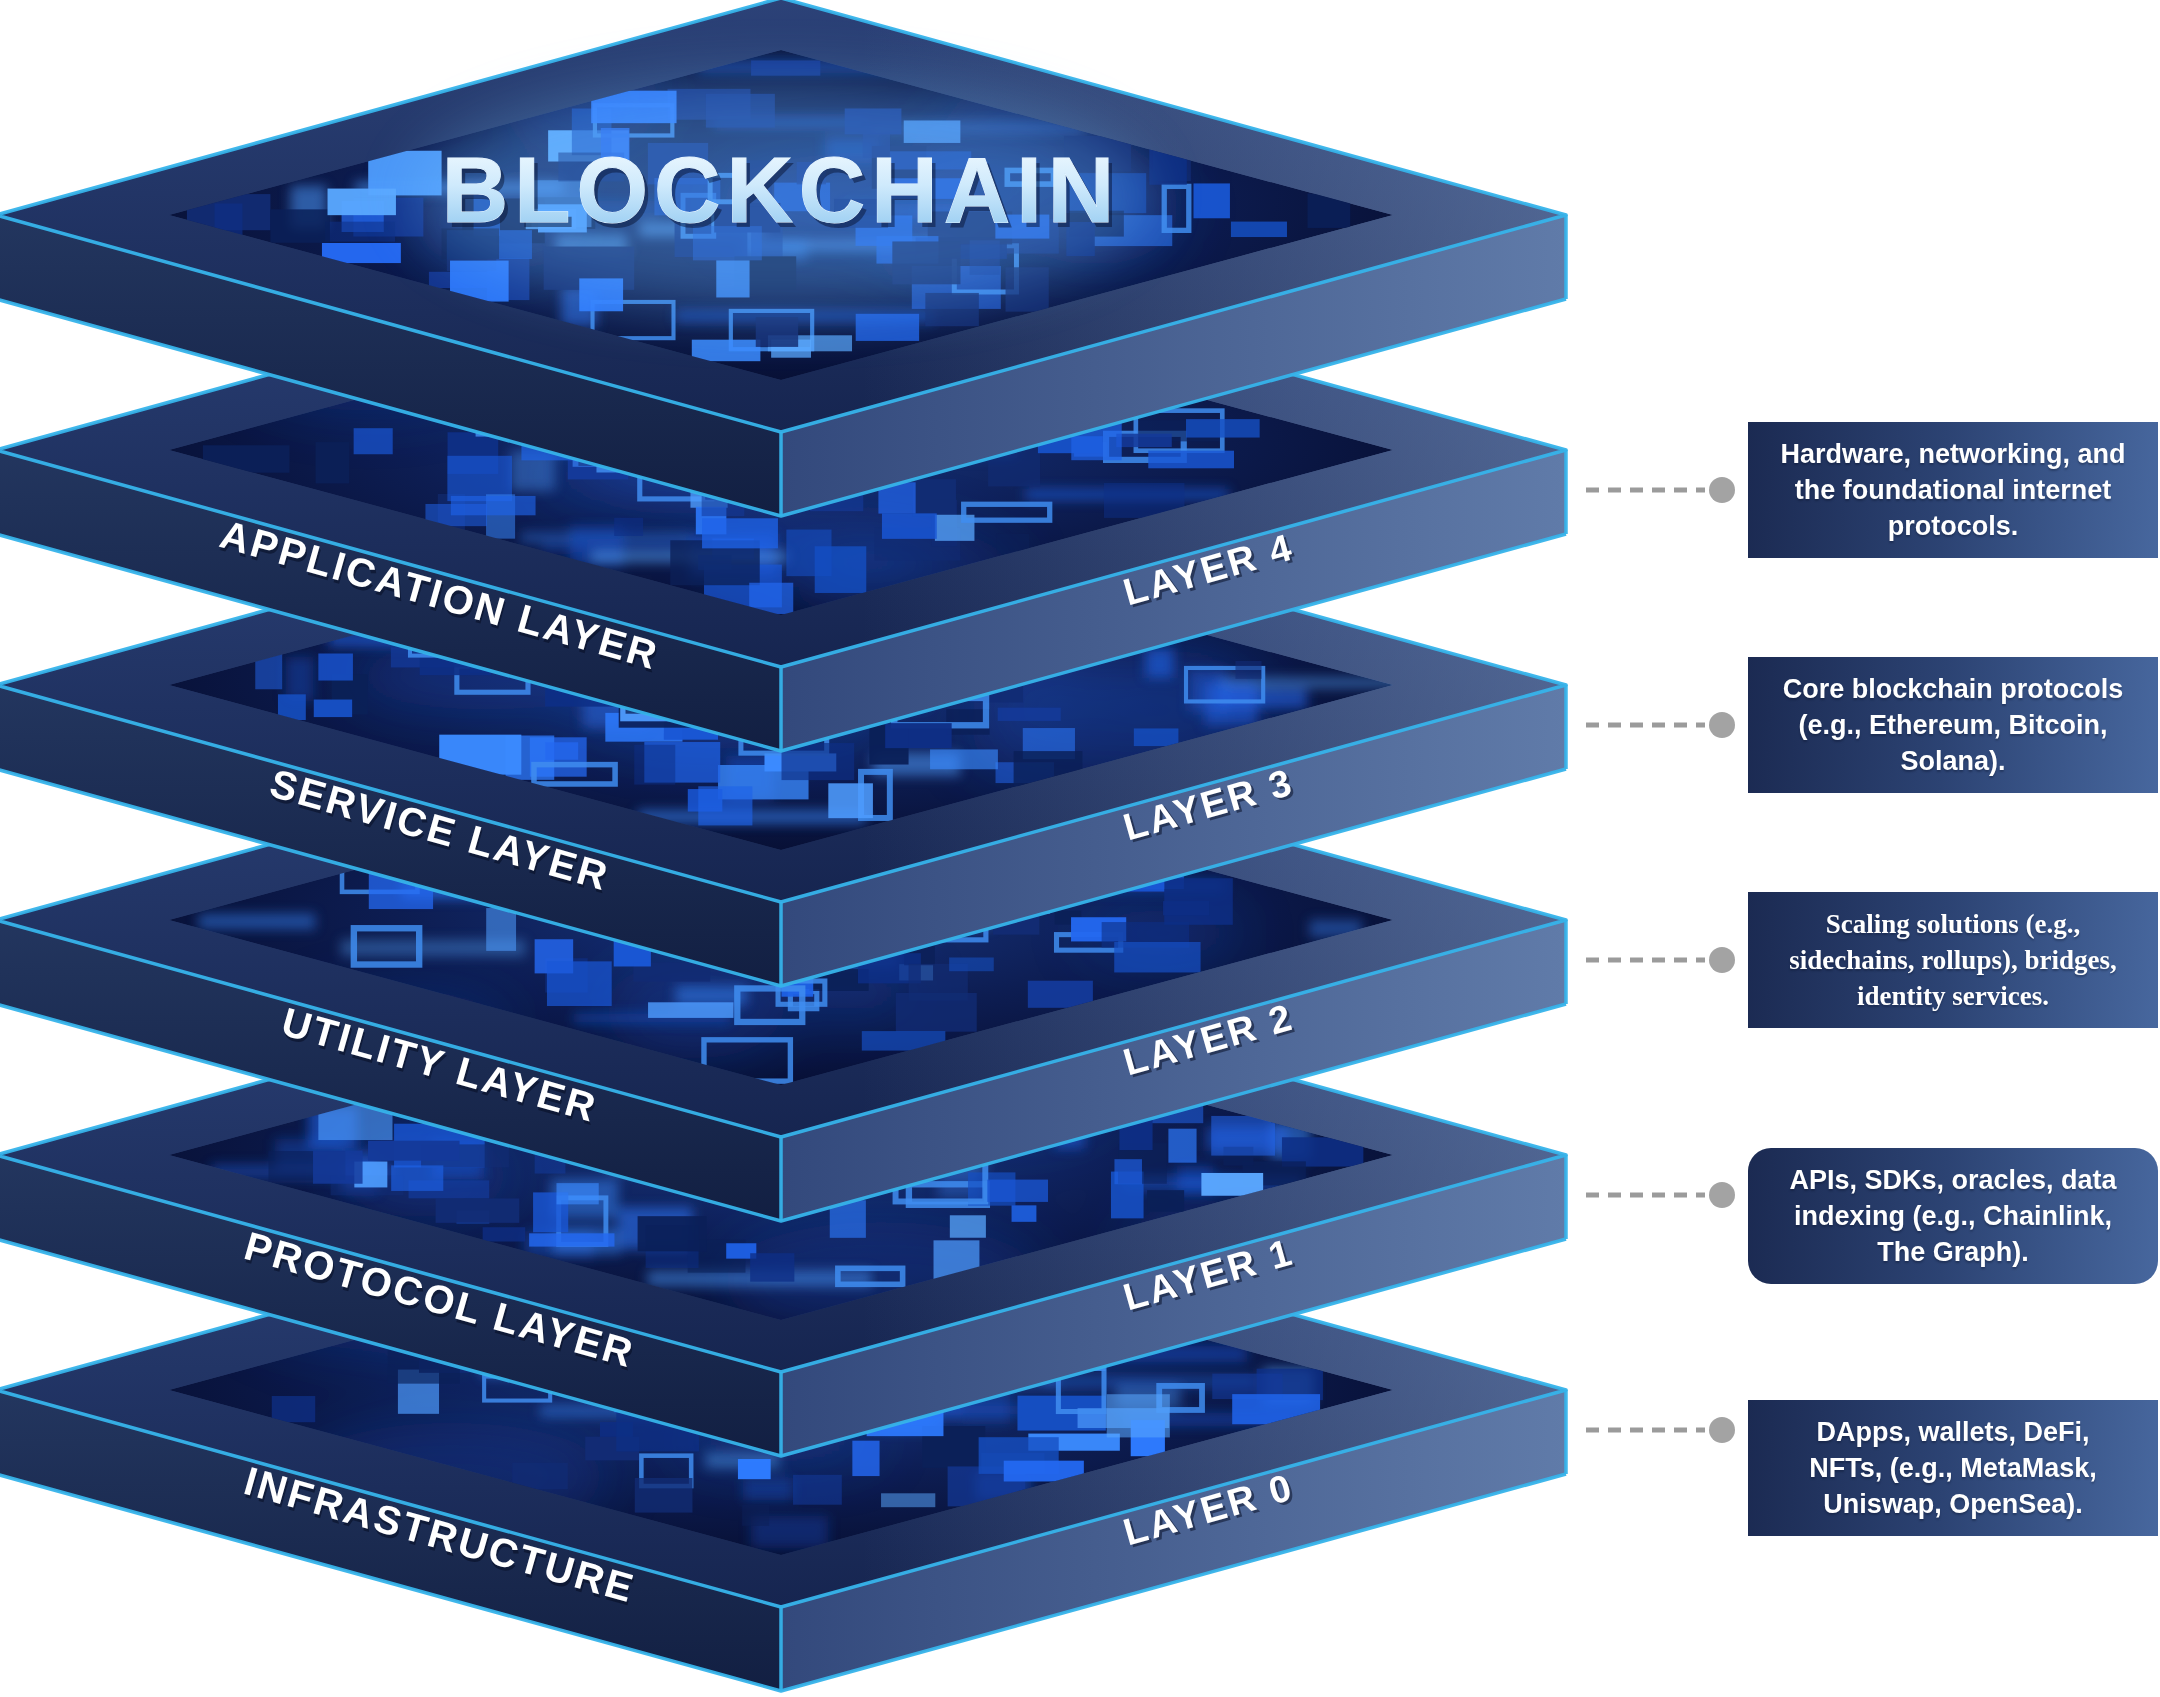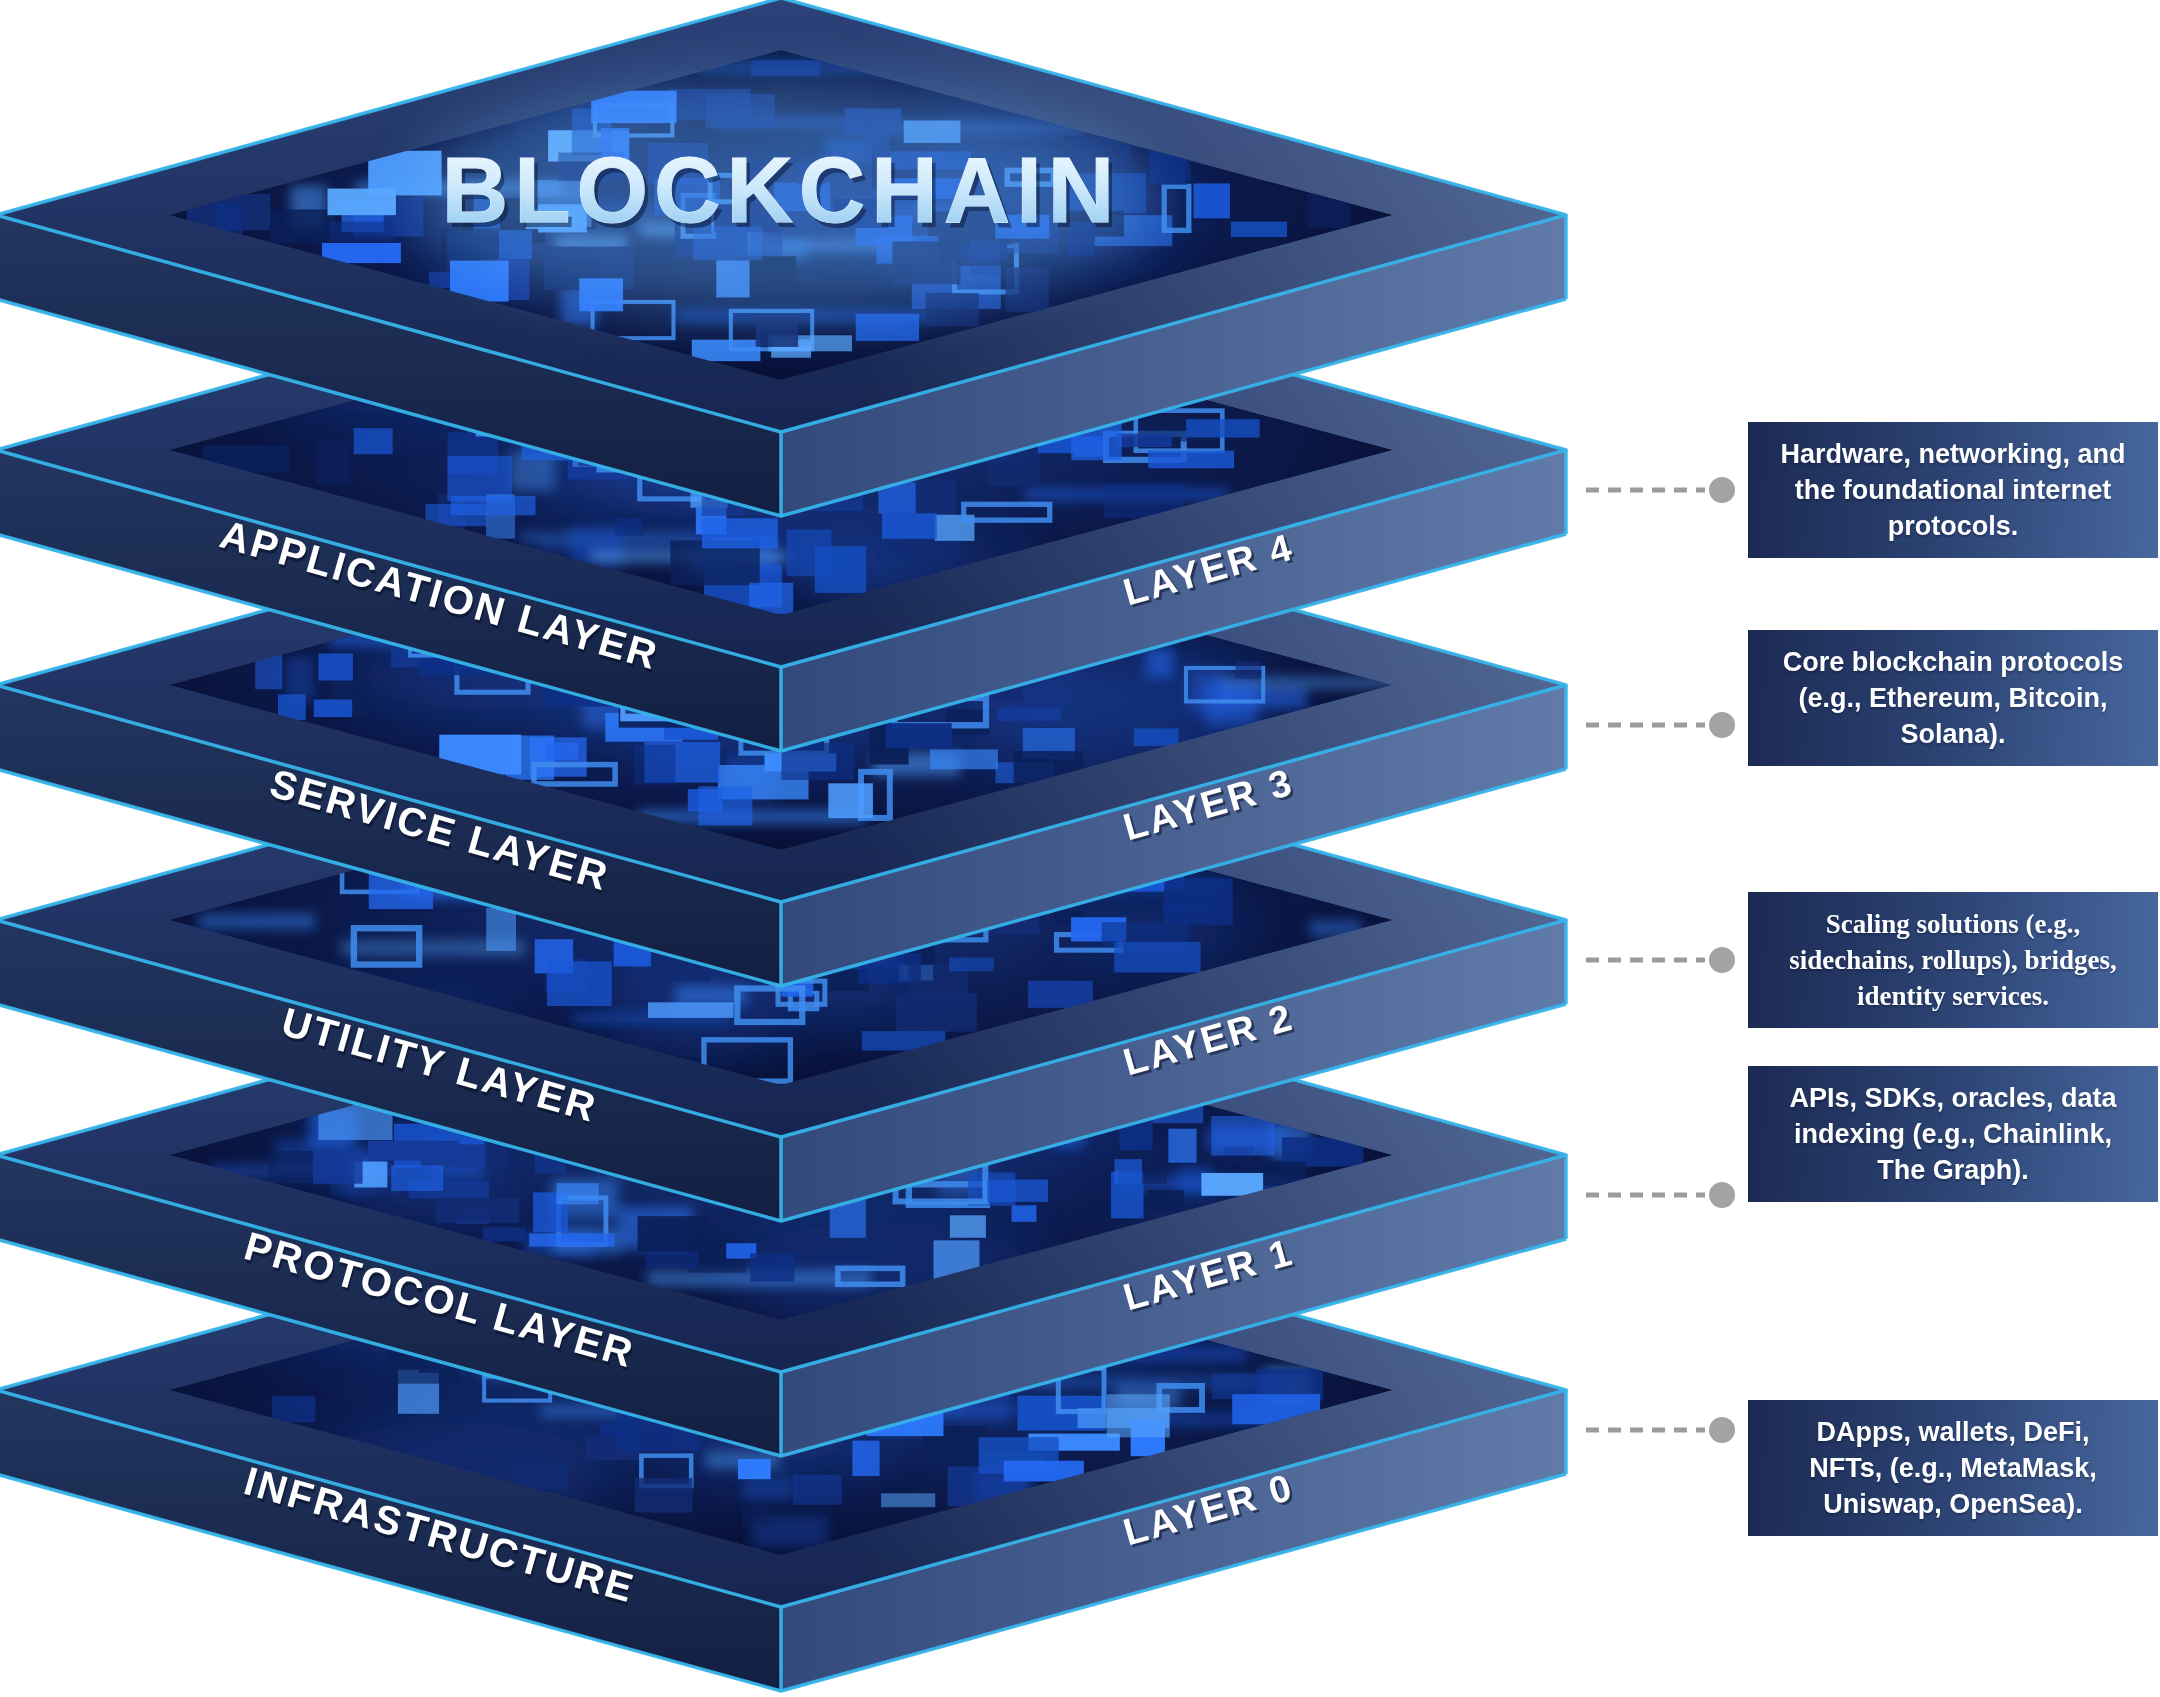--- a/index.html
+++ b/index.html
@@ -824,31 +824,31 @@
         <line x1="1586" y1="1430" x2="1705" y2="1430" stroke="#9b9b9b" stroke-width="5" stroke-dasharray="13 9"></line>
         <circle cx="1722" cy="1430" r="13" fill="#a3a3a3"></circle>
       </g>
   </svg>
   <div id="callouts">
       <div class="callout" style="top: 422px;">
         <span class="txt">Hardware, networking, and
 the foundational internet
 protocols.</span>
       </div>
-      <div class="callout" style="top: 630px;">
+      <div class="callout" style="top: 657px;">
         <span class="txt">Core blockchain protocols
 (e.g., Ethereum, Bitcoin,
 Solana).</span>
       </div>
       <div class="callout" style="top: 892px; font-family: Liberation Serif, serif;">
         <span class="txt">Scaling solutions (e.g.,
 sidechains, rollups), bridges,
 identity services.</span>
       </div>
-      <div class="callout" style="top: 1066px;">
+      <div class="callout" style="top: 1148px; border-radius: 23px;">
         <span class="txt">APIs, SDKs, oracles, data
 indexing (e.g., Chainlink,
 The Graph).</span>
       </div>
       <div class="callout" style="top: 1400px;">
         <span class="txt">DApps, wallets, DeFi,
 NFTs, (e.g., MetaMask,
 Uniswap, OpenSea).</span>
       </div>
     </div>

